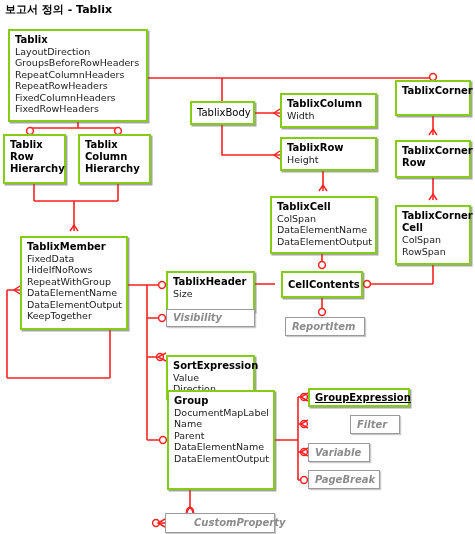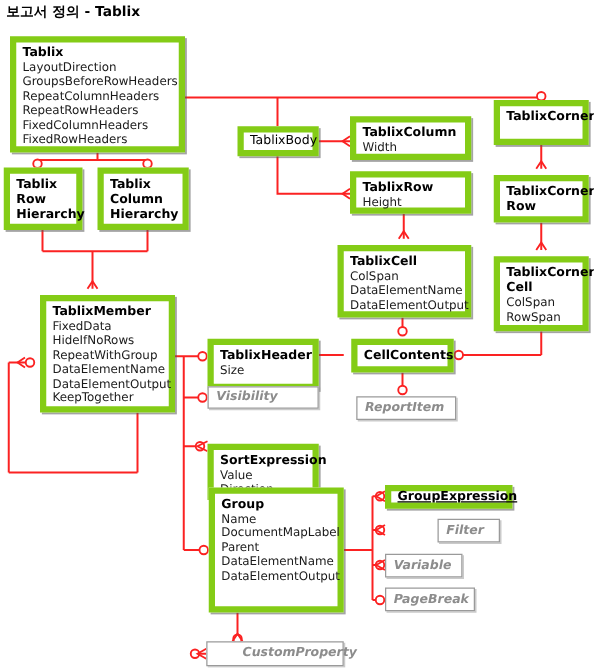--- a/index.html
+++ b/index.html
@@ -13,21 +13,21 @@
 
   .title{
     position:absolute;left:5px;top:2px;
     font-size:11px;font-weight:bold;color:#000;
     letter-spacing:0px;white-space:nowrap;
   }
 
   .ent{
     position:absolute;box-sizing:border-box;
     background:#ffffff;
-    border:5px solid #84cc16;
+    border:2px solid #84cc16;
     box-shadow:1.5px 1.5px 0 0 rgba(90,90,90,.55);
     padding:3px 4px 3px 5px;
     z-index:3;
   }
   .ent .nm{
     font-size:10px;font-weight:bold;color:#000;
     line-height:11.5px;white-space:nowrap;
   }
   .ent .attr{
     font-size:9.5px;color:#1a1a1a;line-height:11.5px;white-space:nowrap;
@@ -142,21 +142,21 @@
     <div class="nm">Row</div>
     <div class="nm">Hierarchy</div>
   </div>
 
   <div class="ent multi" style="left:78px;top:134px;width:73px;height:50px;">
     <div class="nm">Tablix</div>
     <div class="nm">Column</div>
     <div class="nm">Hierarchy</div>
   </div>
 
-  <div class="ent" style="left:20px;top:236px;width:108px;height:94px;margin-left:12px;">
+  <div class="ent" style="left:20px;top:236px;width:108px;height:94px;">
     <div class="nm">TablixMember</div>
     <div class="attr">FixedData</div>
     <div class="attr">HideIfNoRows</div>
     <div class="attr">RepeatWithGroup</div>
     <div class="attr">DataElementName</div>
     <div class="attr">DataElementOutput</div>
     <div class="attr">KeepTogether</div>
   </div>
 
   <div class="ent center" style="left:190px;top:101px;width:65px;height:24px;">
@@ -214,22 +214,22 @@
   <div class="ent center" style="left:281px;top:271px;width:82px;height:27px;">
     <div class="nm">CellContents</div>
   </div>
 
   <div class="ent abstract center" style="left:285px;top:317px;width:80px;height:19px;">
     <div class="nm">ReportItem</div>
   </div>
 
   <div class="ent" style="left:167px;top:390px;width:108px;height:100px;">
     <div class="nm">Group</div>
+    <div class="attr">DocumentMapLabel</div>
     <div class="attr">Name</div>
-    <div class="attr">DocumentMapLabel</div>
     <div class="attr">Parent</div>
     <div class="attr">DataElementName</div>
     <div class="attr">DataElementOutput</div>
   </div>
 
   <div class="ent center" style="left:308px;top:388px;width:102px;height:19px;text-decoration:underline;">
     <div class="nm">GroupExpression</div>
   </div>
 
   <div class="ent abstract center" style="left:308px;top:415px;width:50px;height:19px;margin-left:42px;">

